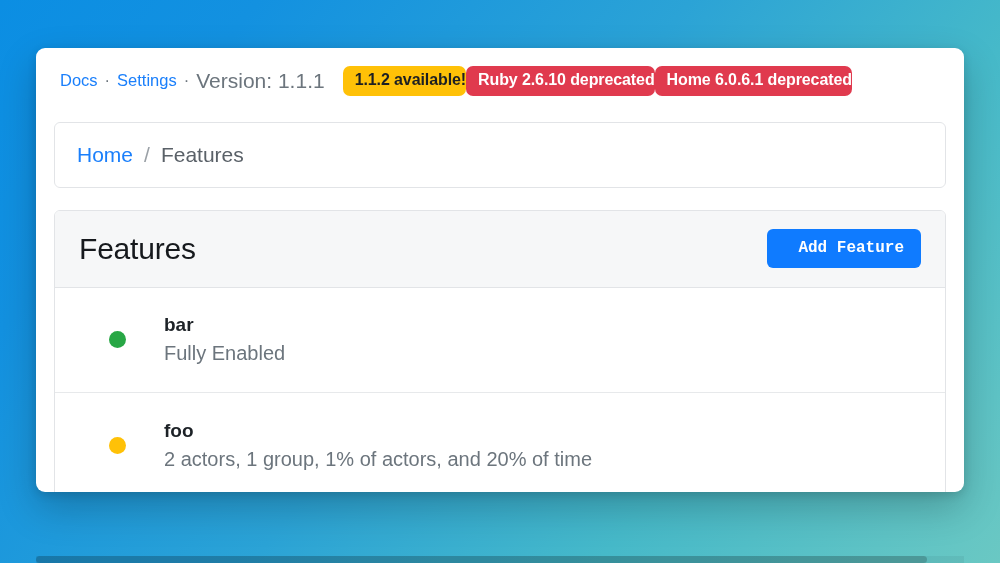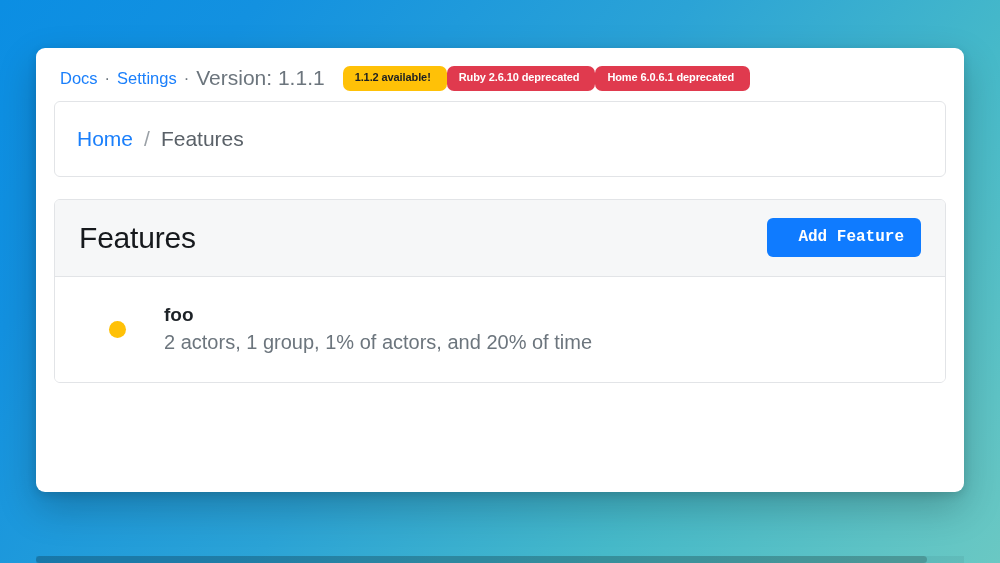--- a/index.html
+++ b/index.html
@@ -55,44 +55,44 @@
     font-size: 16.5px;
     padding: 0 7px;
   }
   .version-text {
     color: #6c757d;
     font-size: 21px;
   }
 
   .badge {
     display: inline-block;
-    font-size: 11px;
+    font-size: 16px;
     font-weight: bold;
     border-radius: 7px;
-    padding: 6px 16px 7px 12px;
+    padding: 6px 0 7px 12px;
     line-height: 1.05;
     letter-spacing: -0.1px;
   }
   .badge-warning {
     background: #ffc107;
     color: #1c1f23;
     margin-left: 18px;
   }
   .badge-danger {
     background: #e03a4e;
     color: #ffffff;
   }
 
   
   .breadcrumb-panel {
-    margin: 0 18px 0 18px;
+    margin: 16px 18px 0 18px;
     background: #ffffff;
     border: 1px solid #e2e4e7;
     border-radius: 6px;
-    height: 76px;
+    height: 66px;
     display: flex;
     align-items: center;
     padding: 0 22px;
   }
   .crumb-link {
     color: #1a7ffb;
     font-size: 21px;
     text-decoration: none;
     cursor: pointer;
   }
@@ -218,20 +218,27 @@
 
   <div class="features-panel">
 
     <div class="panel-header">
       <h1 class="panel-title">Features</h1>
       <button class="btn-primary">Add Feature</button>
     </div>
 
     <div class="feature-list">
 
+      <div class="feature-row">
+        <span class="status-dot" style="background:#28a745"></span>
+        <div class="feature-texts">
+          <div class="feature-name">bar</div>
+          <div class="feature-desc">Fully Enabled</div>
+        </div>
+      </div>
 
       <div class="feature-row">
         <span class="status-dot" style="background:#ffc107"></span>
         <div class="feature-texts">
           <div class="feature-name">foo</div>
           <div class="feature-desc">2 actors, 1 group, 1% of actors, and 20% of time</div>
         </div>
       </div>
 
     </div>

